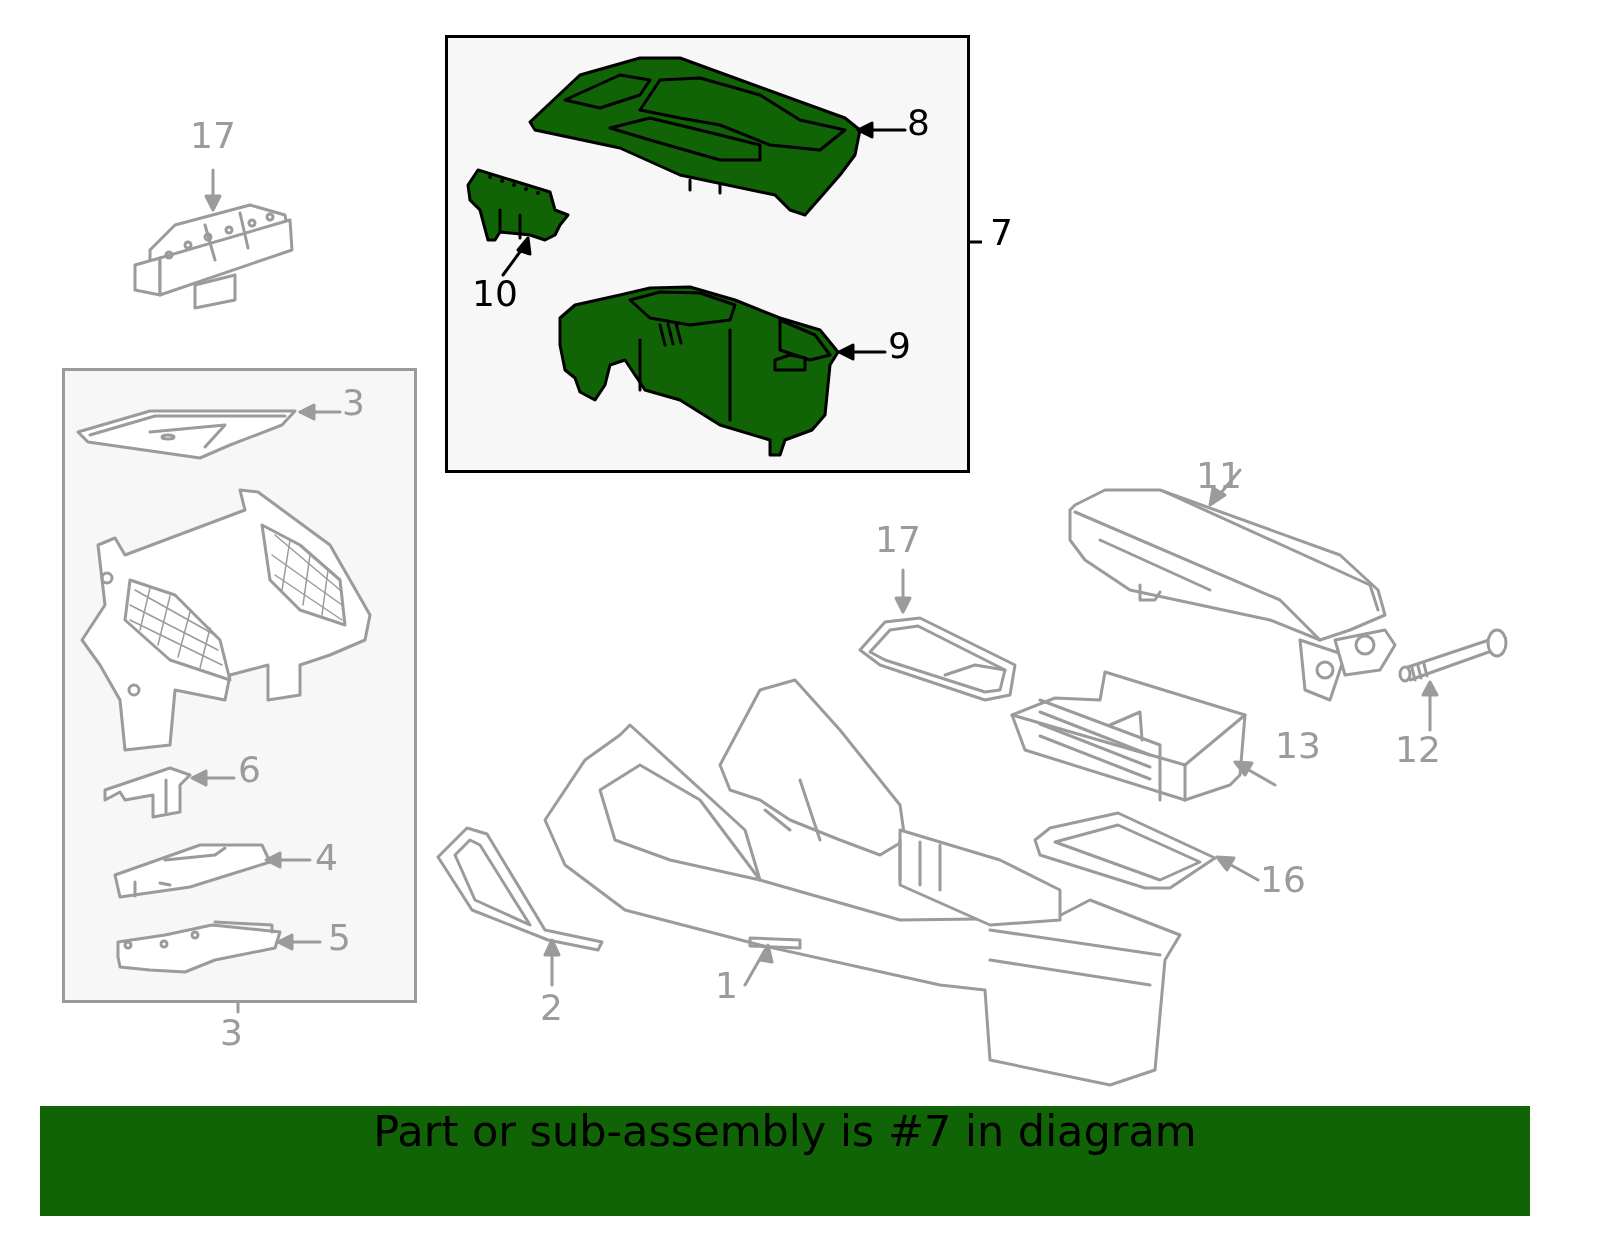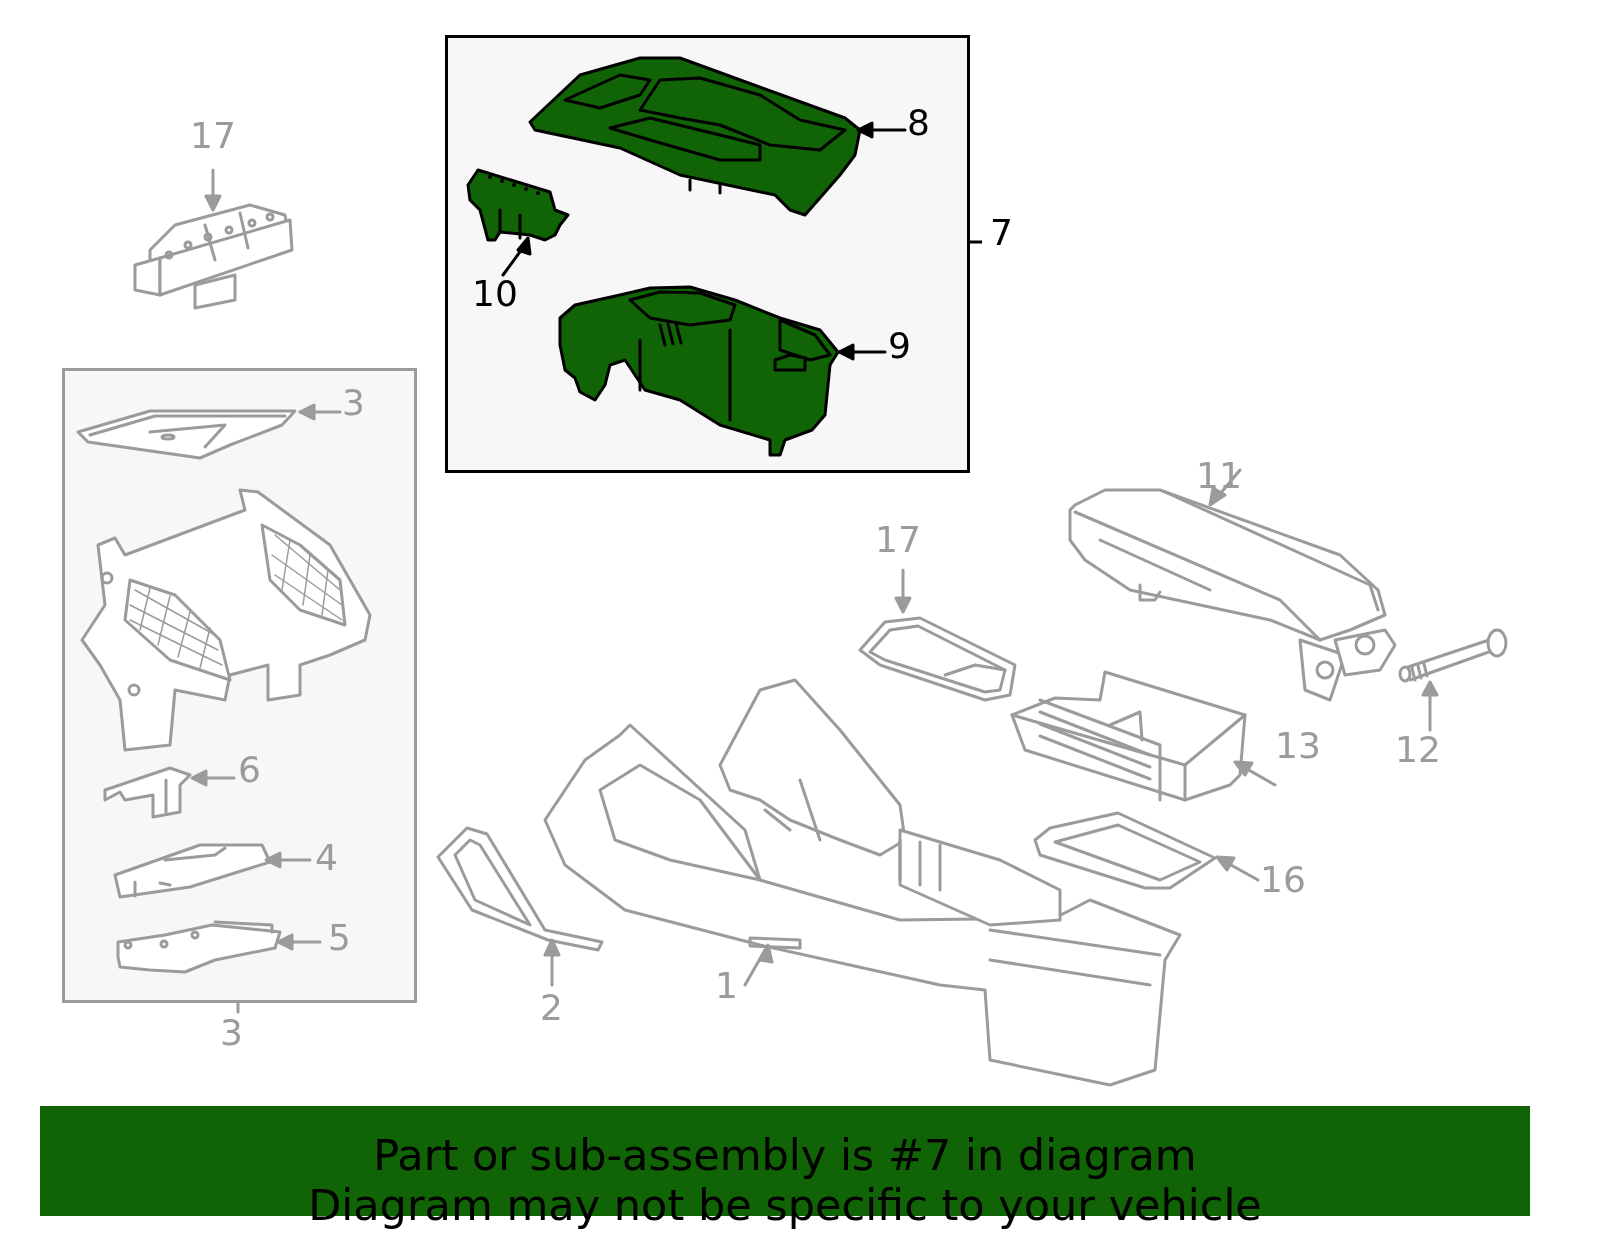--- a/index.html
+++ b/index.html
@@ -3,21 +3,21 @@
   <meta charset="utf-8">
   <style>
     html, body { margin: 0; padding: 0; background: #ffffff; }
     body { width: 1600px; height: 1249px; position: relative; overflow: hidden; font-family: "DejaVu Sans", sans-serif; }
     .stage { position: absolute; left: 0; top: 0; width: 1600px; height: 1249px; }
     .callout { position: absolute; font-family: "DejaVu Sans", sans-serif; font-size: 36px; line-height: 1; color: #9b9b9b; }
     .callout.dark { color: #000000; }
     .box { position: absolute; box-sizing: border-box; }
     .box-3 { left: 62px; top: 368px; width: 355px; height: 635px; border: 3px solid #9b9b9b; background: #f7f7f7; }
     .box-7 { left: 445px; top: 35px; width: 525px; height: 438px; border: 3px solid #000000; background: #f7f7f7; }
-    .banner { position: absolute; left: 40px; top: 1106px; width: 1490px; height: 110px; background: #116405; text-align: center; color: #000000; font-family: "DejaVu Sans", sans-serif; font-size: 43px; line-height: 50px; padding-top: 24px; box-sizing: border-box; }
+    .banner { position: absolute; left: 40px; top: 1106px; width: 1490px; height: 110px; background: #116405; text-align: center; color: #000000; font-family: "DejaVu Sans", sans-serif; font-size: 43px; line-height: 50px; padding-top: 0; box-sizing: border-box; }
     .banner div { white-space: nowrap; }
     svg { position: absolute; left: 0; top: 0; overflow: visible; }
   </style>
 </head>
 <body>
 
 <div class="stage">
 
   <div class="box box-3"></div>
   <div class="box box-7"></div>
@@ -237,15 +237,14 @@
   <div class="callout" style="left:1275px;top:728px;">13</div>
   <div class="callout" style="left:1260px;top:862px;">16</div>
 
   <div class="callout dark" style="left:907px;top:105px;">8</div>
   <div class="callout dark" style="left:990px;top:215px;">7</div>
   <div class="callout dark" style="left:472px;top:276px;">10</div>
   <div class="callout dark" style="left:888px;top:328px;">9</div>
 
   <div class="banner">
     <div>Part or sub-assembly is #7 in diagram</div>
-    <div>Diagram may not be specific to your vehicle</div>
   </div>
 </div>
 
 </body></html>

